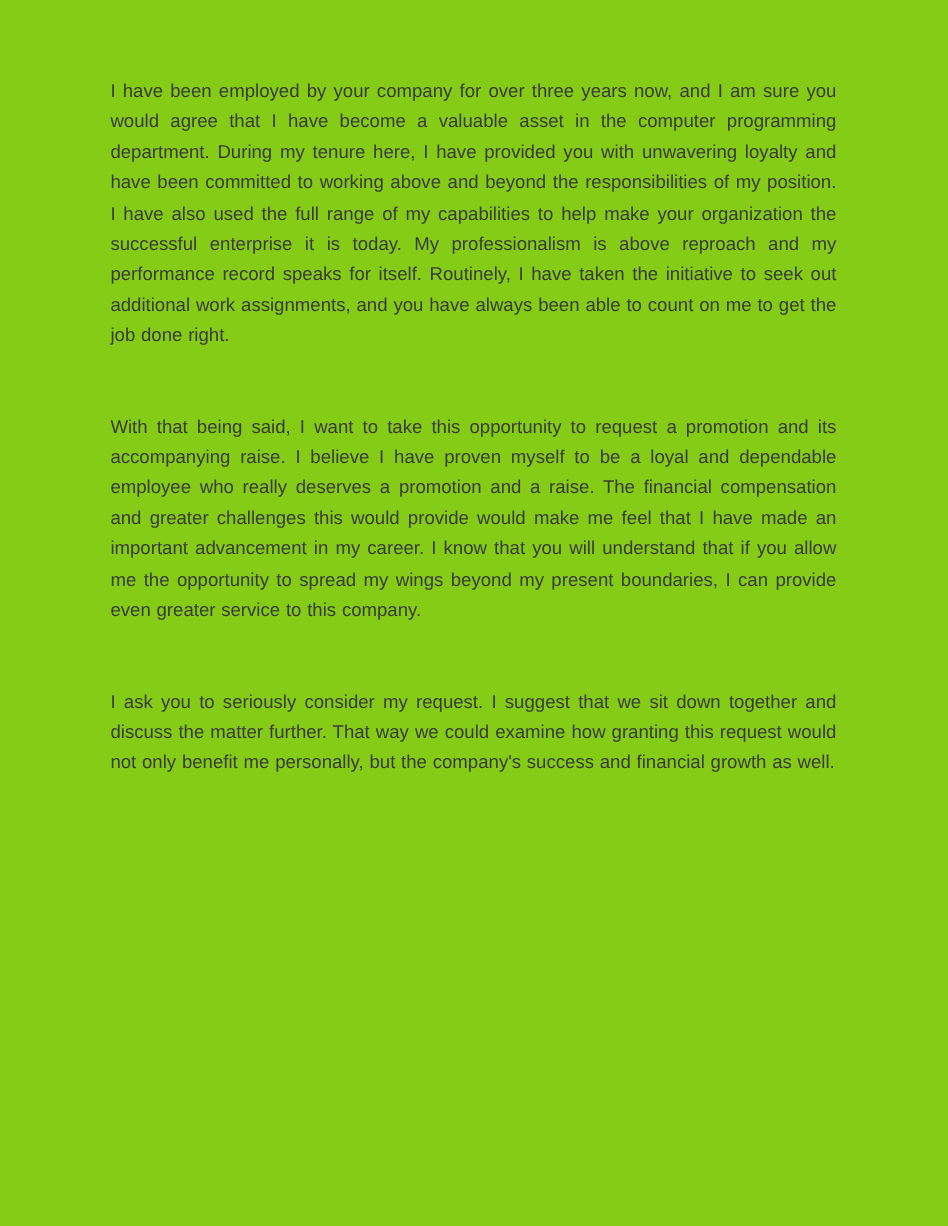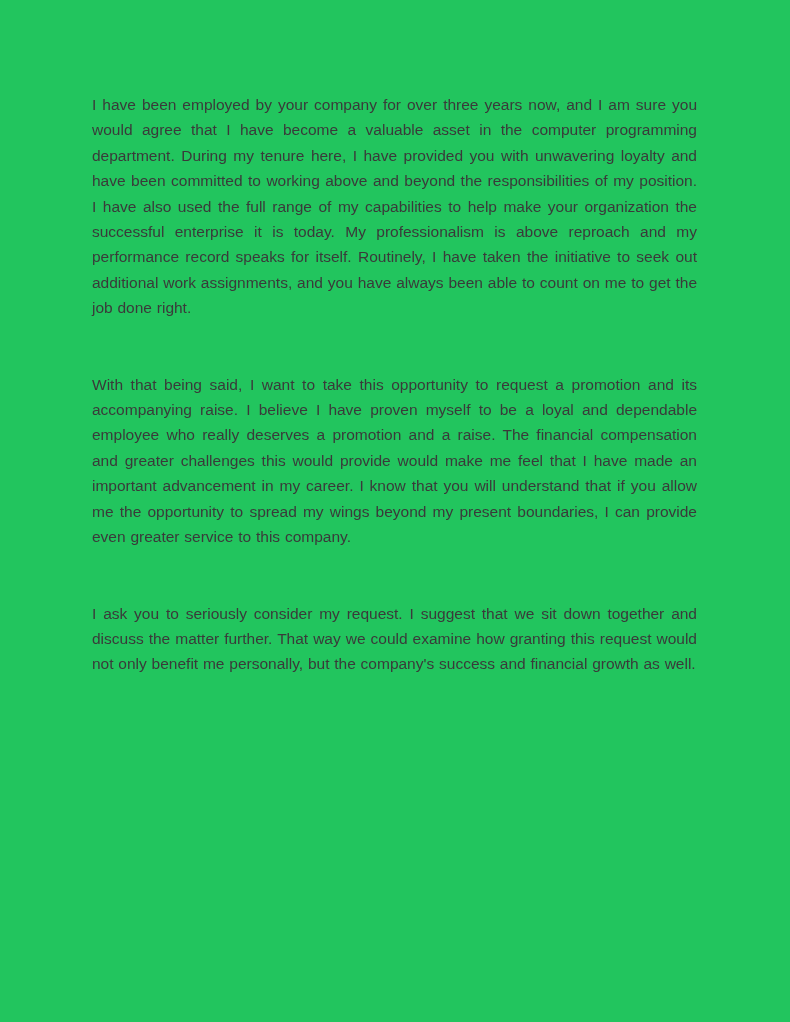--- a/index.html
+++ b/index.html
@@ -4,23 +4,23 @@
 <style>
   html, body {
     margin: 0;
     padding: 0;
     background: #ffffff;
   }
   .page {
     position: relative;
     width: 790px;
     height: 1022px;
-    background: #22c55e;
+    background: #84cc16;
     box-sizing: border-box;
-    padding: 92px 93px 0 92px;
+    padding: 64px 93px 0 92px;
     overflow: hidden;
   }
   .doc-paragraph {
     font-family: "Liberation Sans", "DejaVu Sans", sans-serif;
     font-size: 15.5px;
     line-height: 25.4px;
     color: #3a3a3a;
     text-align: justify;
     margin: 0 0 51px 0;
     word-spacing: 0.5px;

